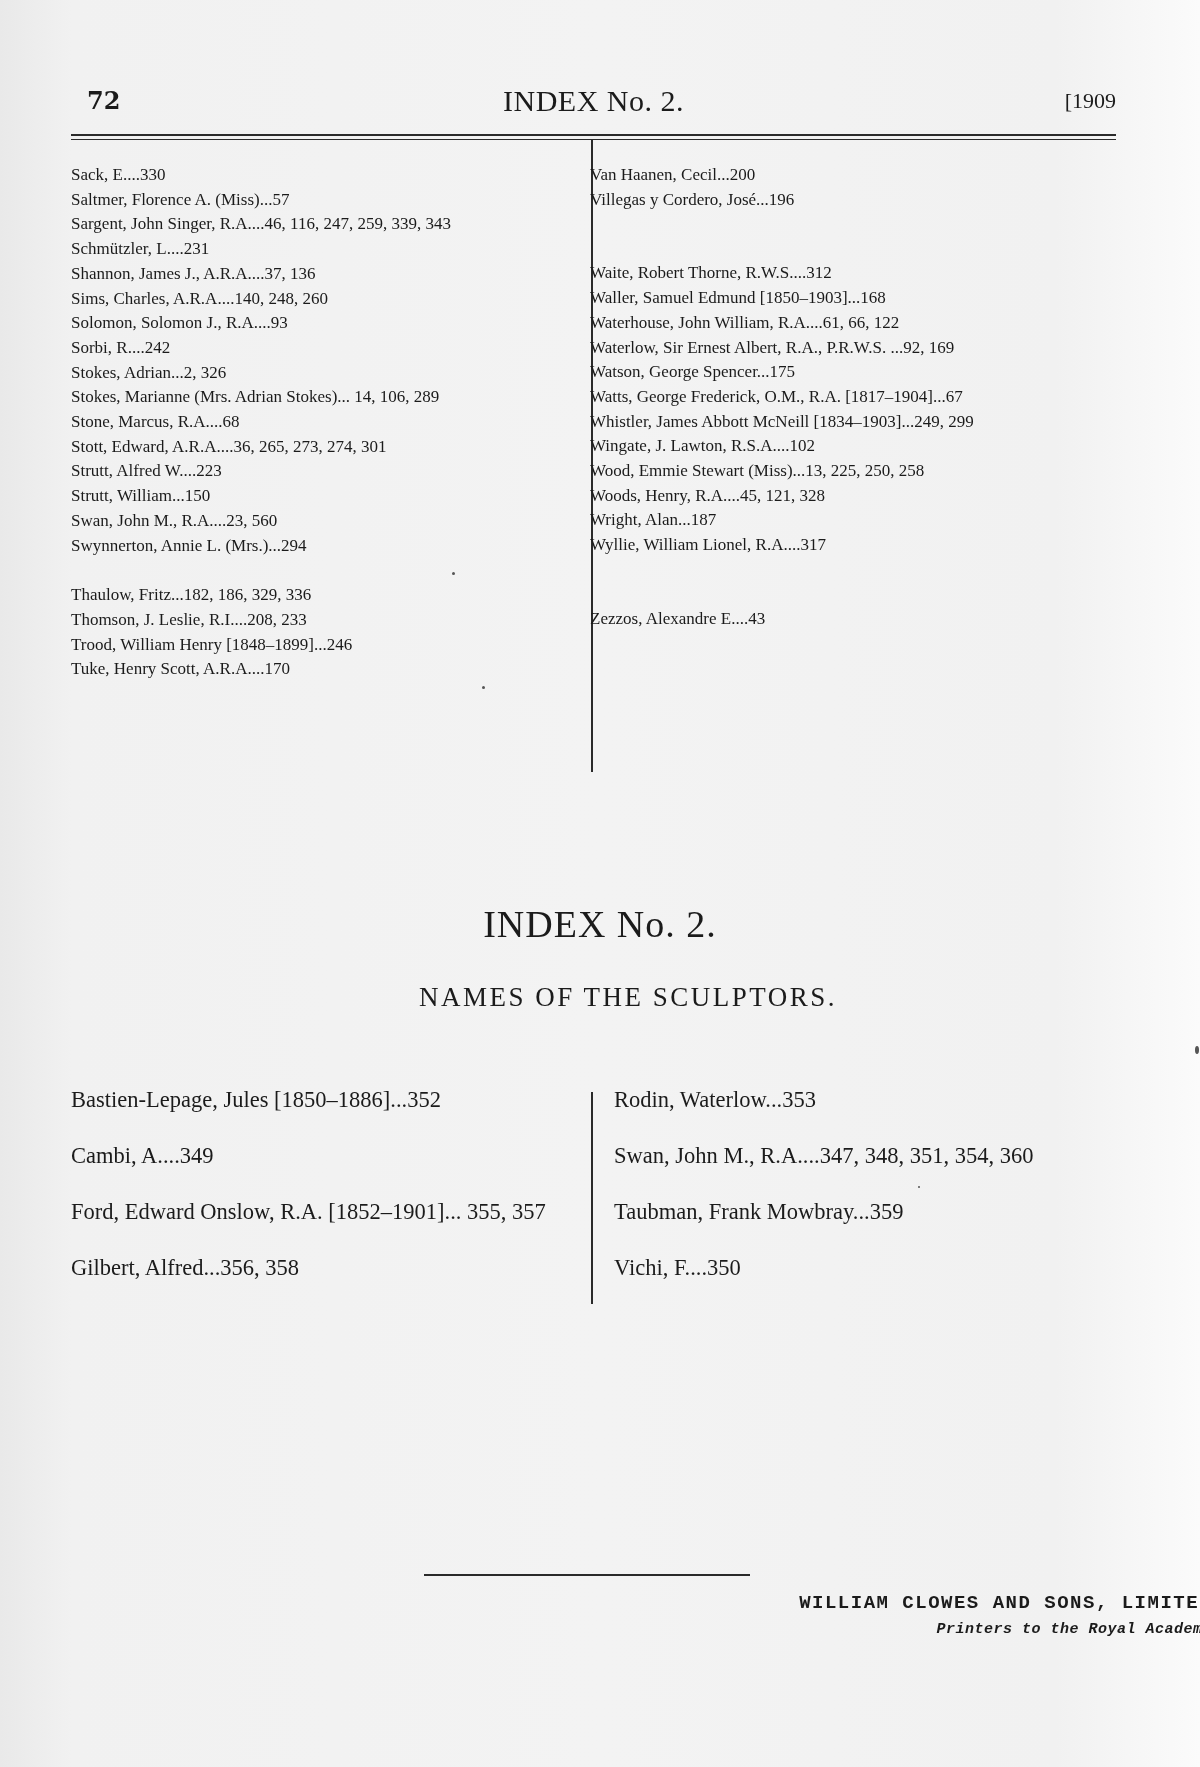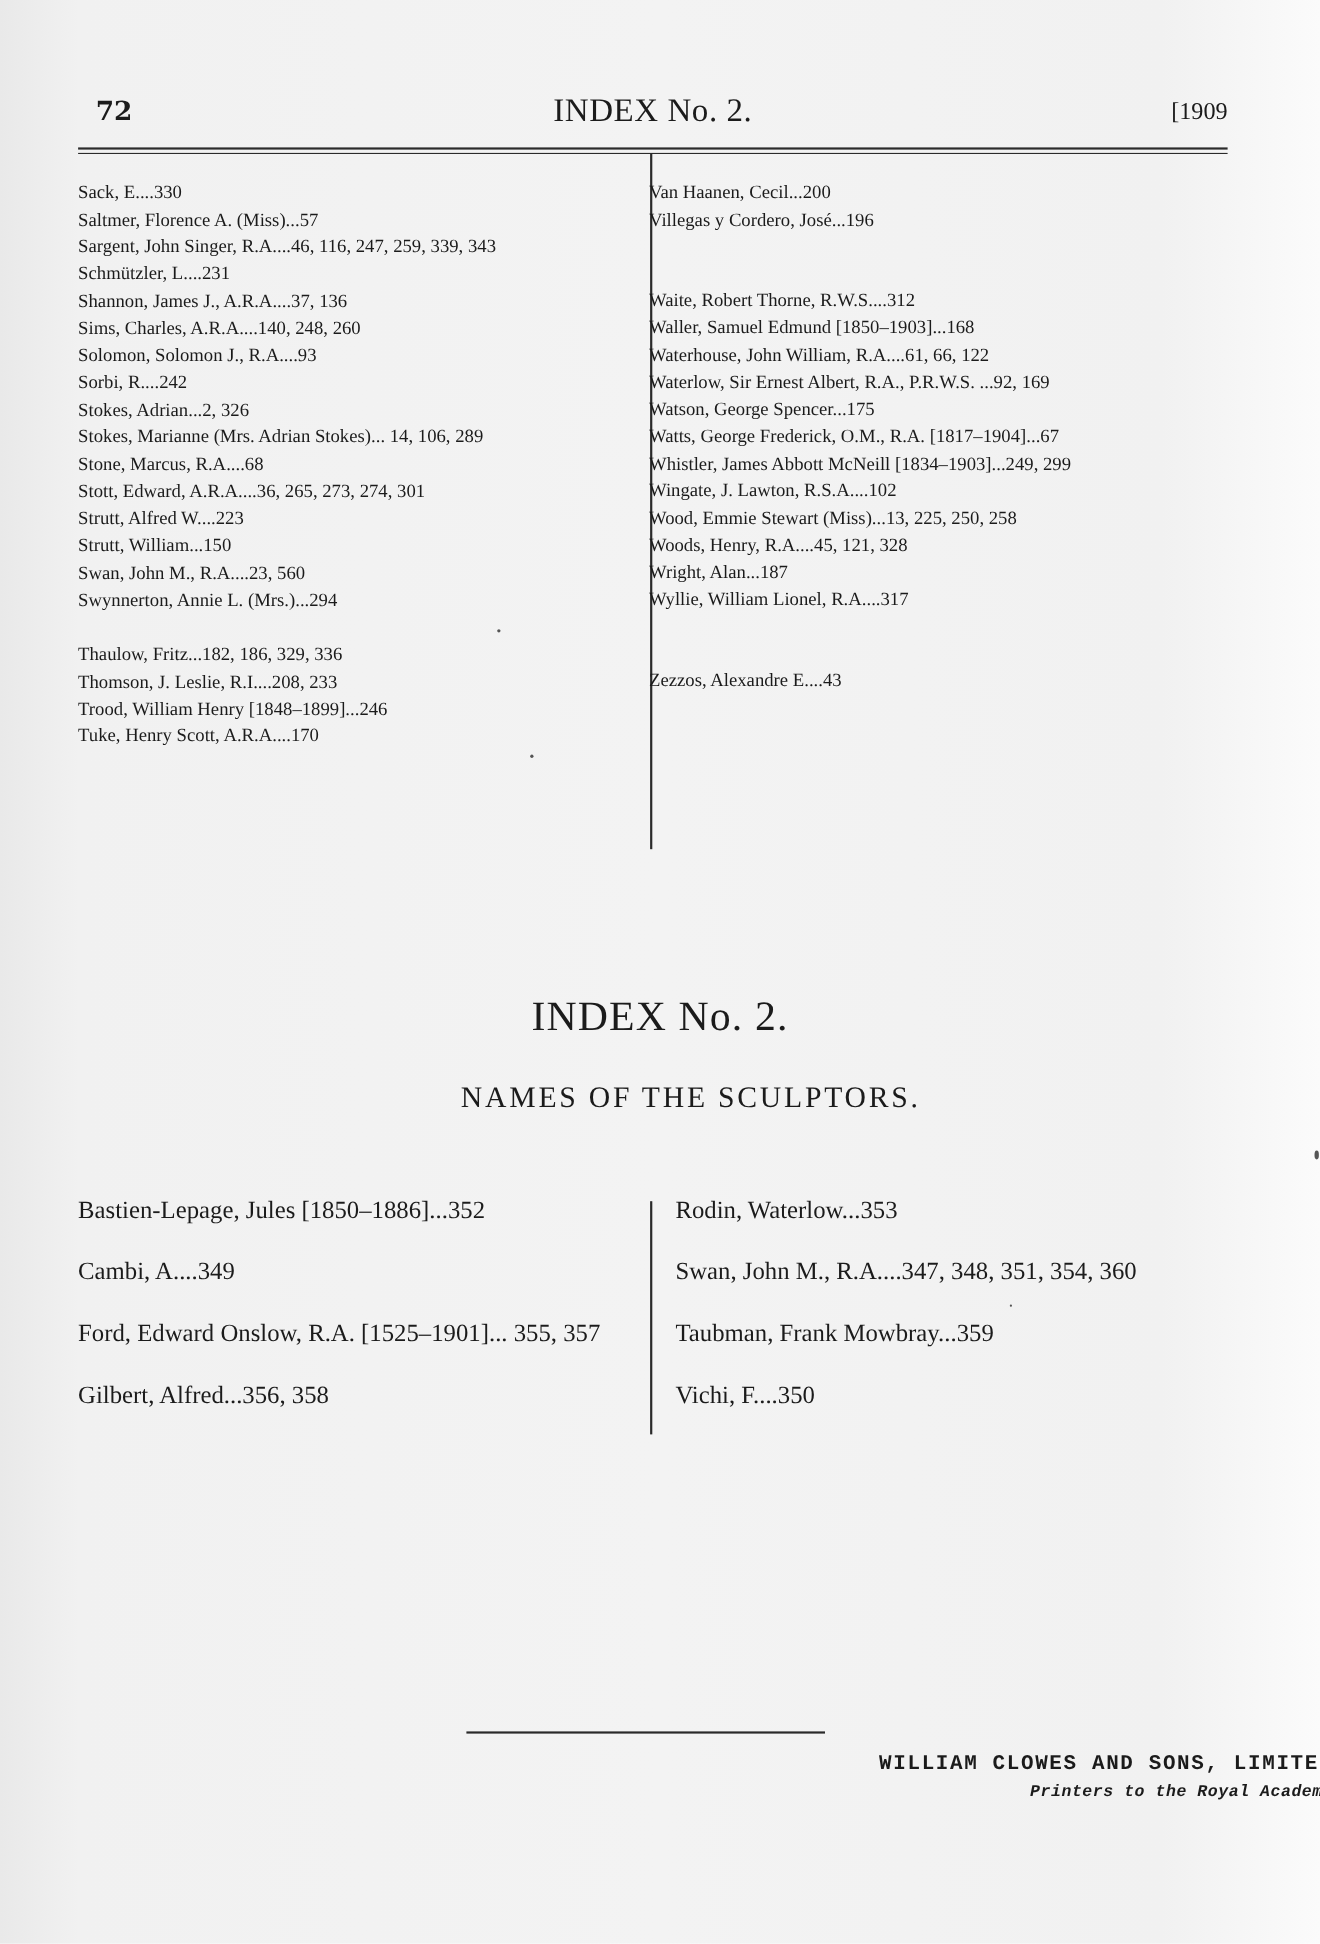--- a/index.html
+++ b/index.html
@@ -155,21 +155,21 @@
   </div>
 
   <div class="section-title main">INDEX No. 2.</div>
   <div class="section-title sub">NAMES OF THE SCULPTORS.</div>
 
   <div class="col-divider" style="left:591px; top:1092px; height:212px;"></div>
 
   <div class="scol" style="left:71px; top:1087px; width:506px;">
     <p class="entry">Bastien-Lepage, Jules [1850–1886]...352</p>
     <p class="entry">Cambi, A....349</p>
-    <p class="entry">Ford, Edward Onslow, R.A. [1525–1901]... 355, 357</p>
+    <p class="entry">Ford, Edward Onslow, R.A. [1852–1901]... 355, 357</p>
     <p class="entry">Gilbert, Alfred...356, 358</p>
   </div>
 
   <div class="scol" style="left:614px; top:1087px; width:502px;">
     <p class="entry justify">Rodin, Waterlow...353</p>
     <p class="entry justify">Swan, John M., R.A....347, 348, 351, 354, 360</p>
     <p class="entry">Taubman, Frank Mowbray...359</p>
     <p class="entry">Vichi, F....350</p>
   </div>
 

